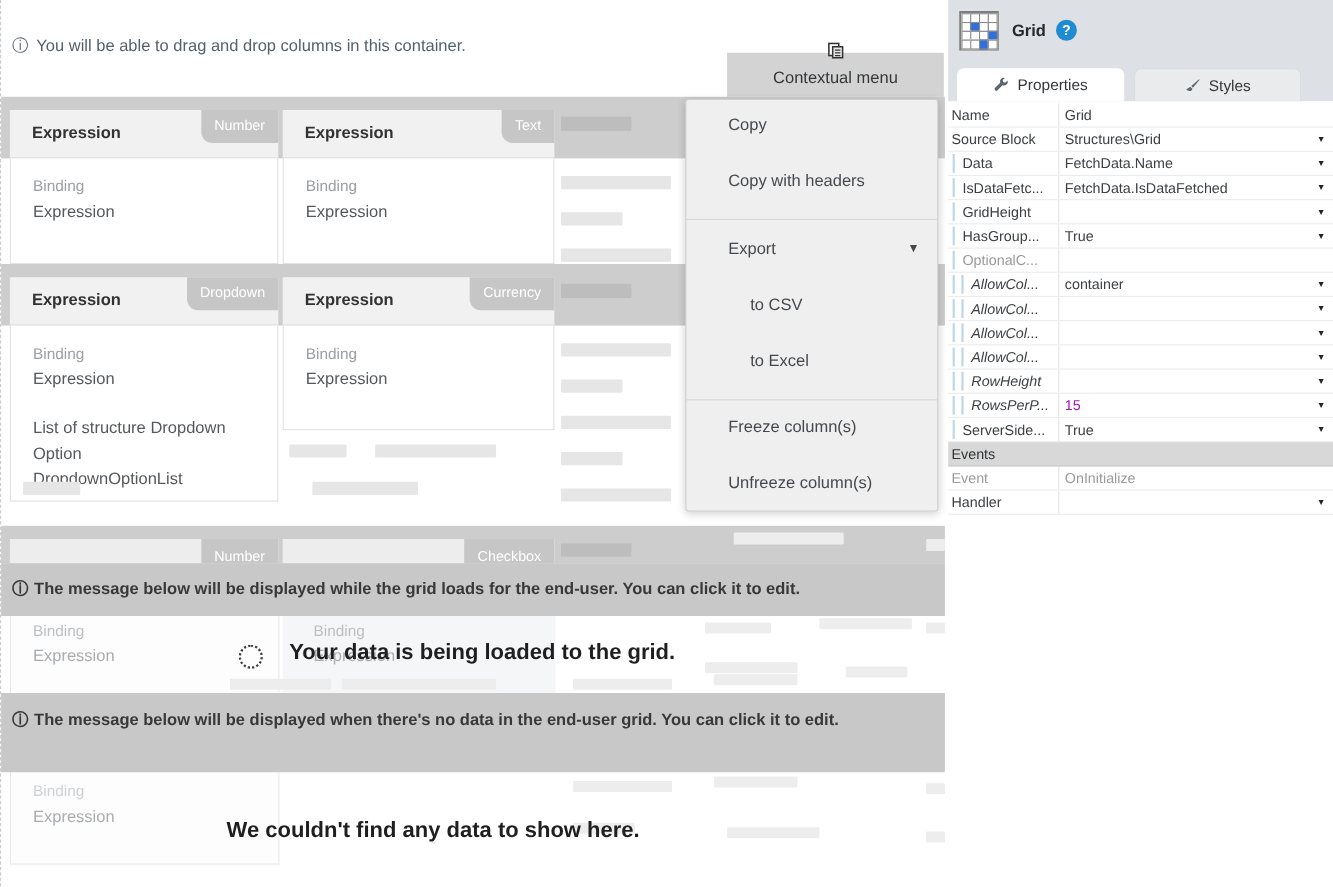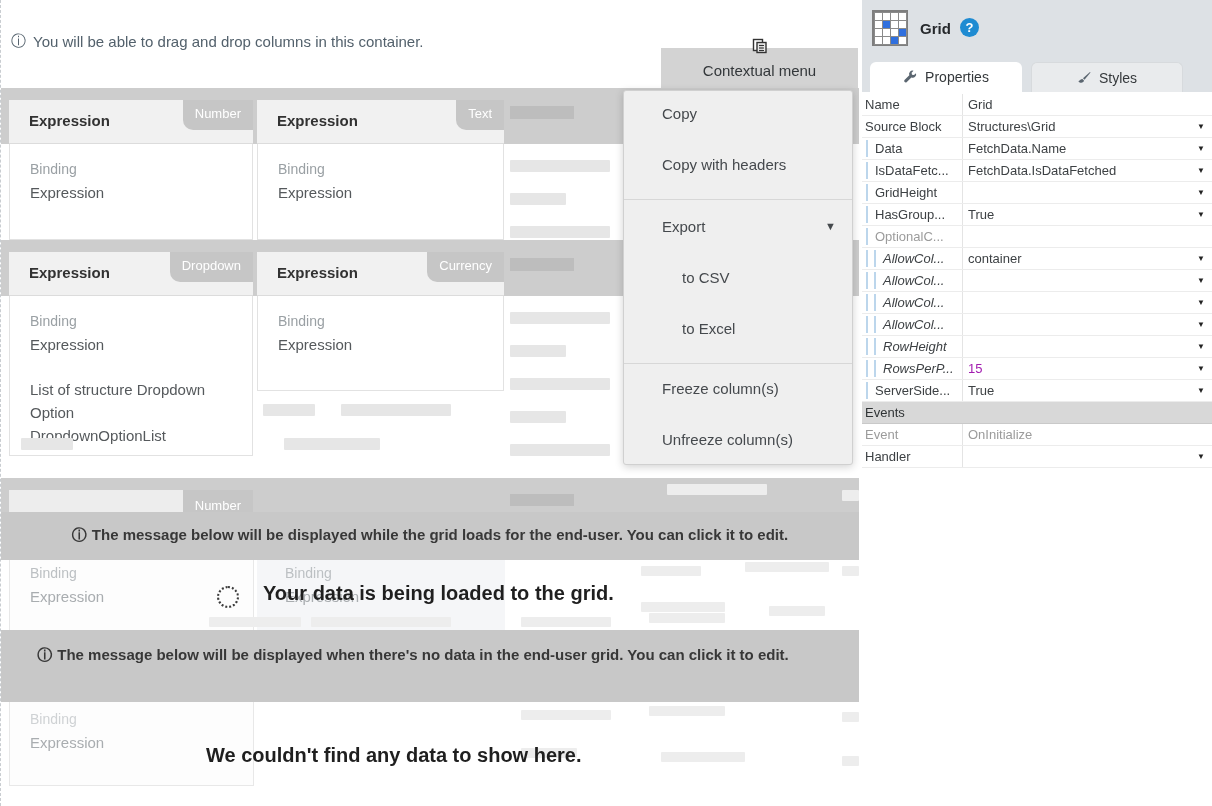--- a/index.html
+++ b/index.html
@@ -28,21 +28,21 @@
          font-size:13px;padding:6px 12px 9px 12px;border-radius:0 0 0 10px;}
   .card-body{position:absolute;background:#fff;border:1px solid #e2e2e2;border-top:none;
              box-sizing:border-box;padding:14px 0 0 20px;}
   .bindlabel{font-size:14px;color:#9aa0a4;line-height:23px;}
   .exprlabel{font-size:15px;color:#55595c;line-height:23px;}
 
   .r3-head{position:absolute;height:22px;background:#ededed;overflow:hidden;}
   .r3-head .badge{padding-top:8px;}
 
   .banner{position:absolute;left:0;width:858px;background:#c8c8c8;z-index:5;
-          font-weight:bold;font-size:15px;color:#383838;box-sizing:border-box;text-align:center;}
+          font-weight:bold;font-size:15px;color:#383838;box-sizing:border-box;}
   .banner .iico{font-weight:bold;margin-right:5px;}
   .banner1{top:512px;height:48px;padding:14px 10px 0 10px;}
   .banner2{top:630px;height:72px;padding:12px 44px 0 10px;line-height:25px;}
 
   .ghost-card{position:absolute;box-sizing:border-box;}
   .ghost1{background:#fdfdfd;border-left:1px solid #e8e8e8;border-right:1px solid #e8e8e8;}
   .ghost2{background:#f5f6f8;}
   .ghost-card .bindlabel{color:#bcc0c3;}
   .ghost-card .exprlabel{color:#a9adb0;}
 
@@ -179,20 +179,24 @@
   <div class="sk" style="left:262px;top:404px;width:52px;height:12px;"></div>
   <div class="sk" style="left:340px;top:404px;width:110px;height:12px;"></div>
   <div class="sk" style="left:283px;top:438px;width:96px;height:12px;"></div>
   <div class="sk" style="left:20px;top:438px;width:52px;height:12px;"></div>
 
   <div class="strip" style="top:478px;height:34px;"></div>
   <div class="r3-head" style="left:8px;top:490px;width:244px;">
     <div class="sk light" style="left:12px;top:6px;width:150px;height:11px;"></div>
     <span class="badge">Number</span>
   </div>
+  <div class="r3-head" style="left:256px;top:490px;width:247px;">
+    <div class="sk light" style="left:14px;top:6px;width:150px;height:11px;"></div>
+    <span class="badge">Checkbox</span>
+  </div>
   <div class="sk-headbar" style="left:509px;top:494px;width:64px;height:12px;"></div>
   <div class="sk light" style="left:666px;top:484px;width:100px;height:11px;"></div>
   <div class="sk light" style="left:841px;top:490px;width:17px;height:11px;"></div>
 
   <div class="banner banner1"><span class="iico">ⓘ</span><span>The message below will be displayed while the grid loads for the end-user. You can click it to edit.</span></div>
 
   <div class="ghost-card ghost1" style="left:8px;top:560px;width:245px;height:70px;padding:2px 0 0 20px;">
     <div class="bindlabel">Binding</div>
     <div class="exprlabel">Expression</div>
   </div>

